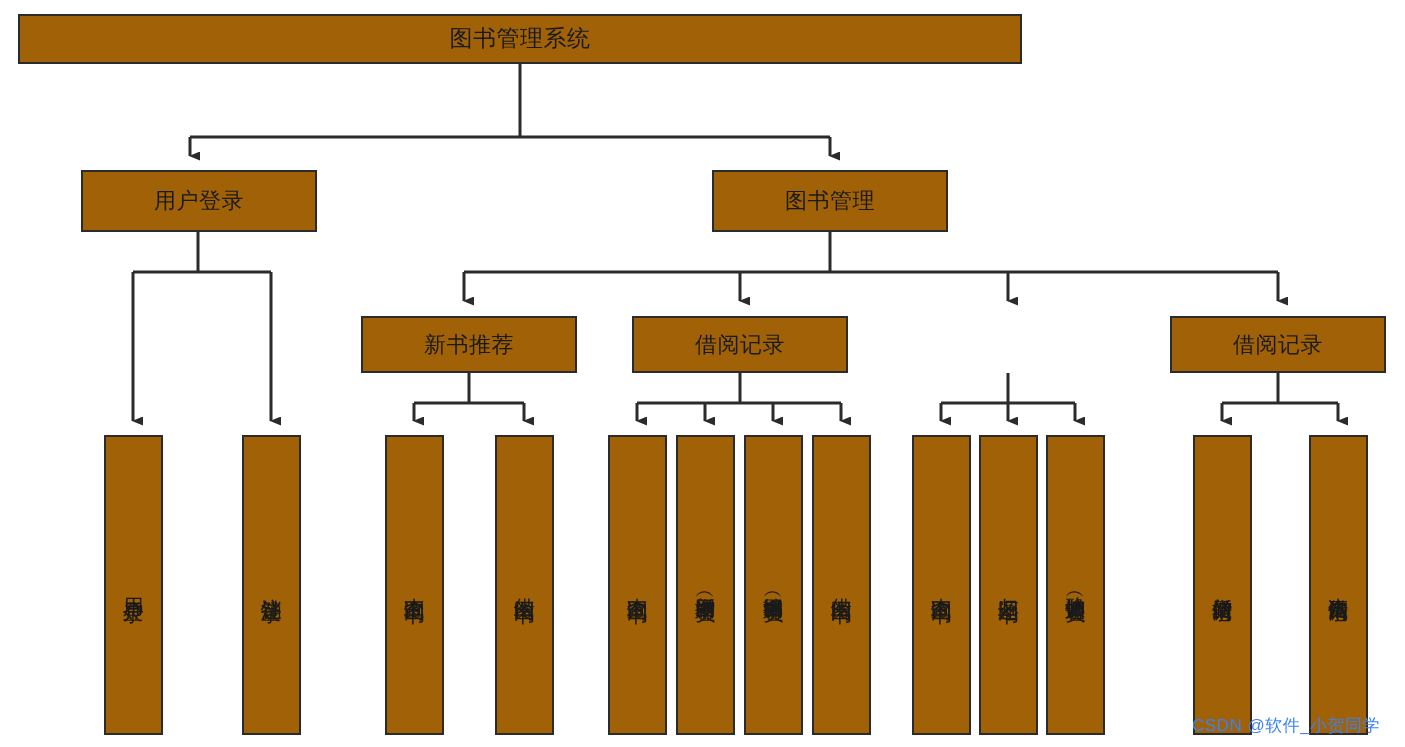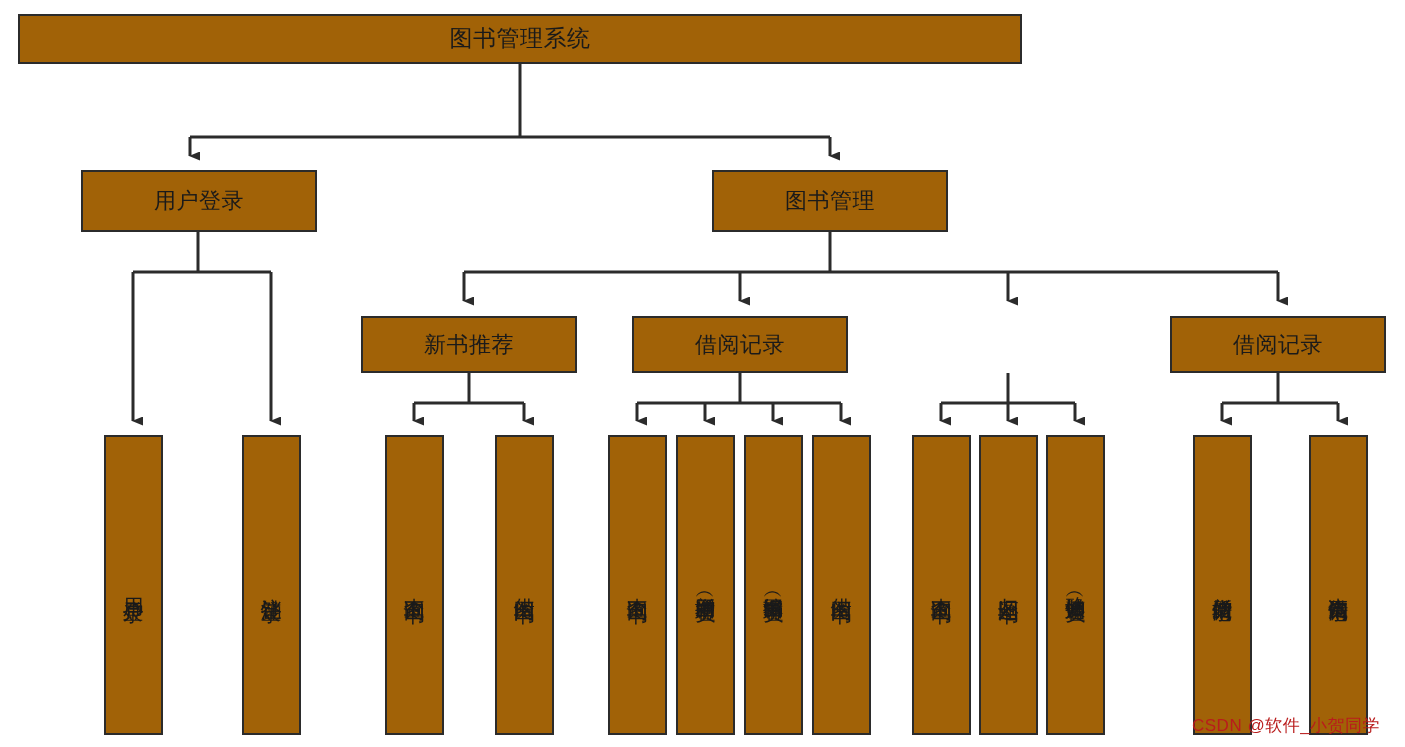--- a/index.html
+++ b/index.html
@@ -65,21 +65,21 @@
     letter-spacing: 2px;
     max-height: 100%;
   }
   .node.vert.narrow .node-label {
     font-size: 20px;
     letter-spacing: 1px;
   }
   .watermark {
     position: absolute;
     z-index: 5;
-    color: #b91c1c;
+    color: #3b82f6;
     font-size: 17px;
     white-space: nowrap;
     letter-spacing: 0.5px;
     user-select: none;
   }
 </style>
 </head>
 <body>
 
 <div id="diagram-root">

